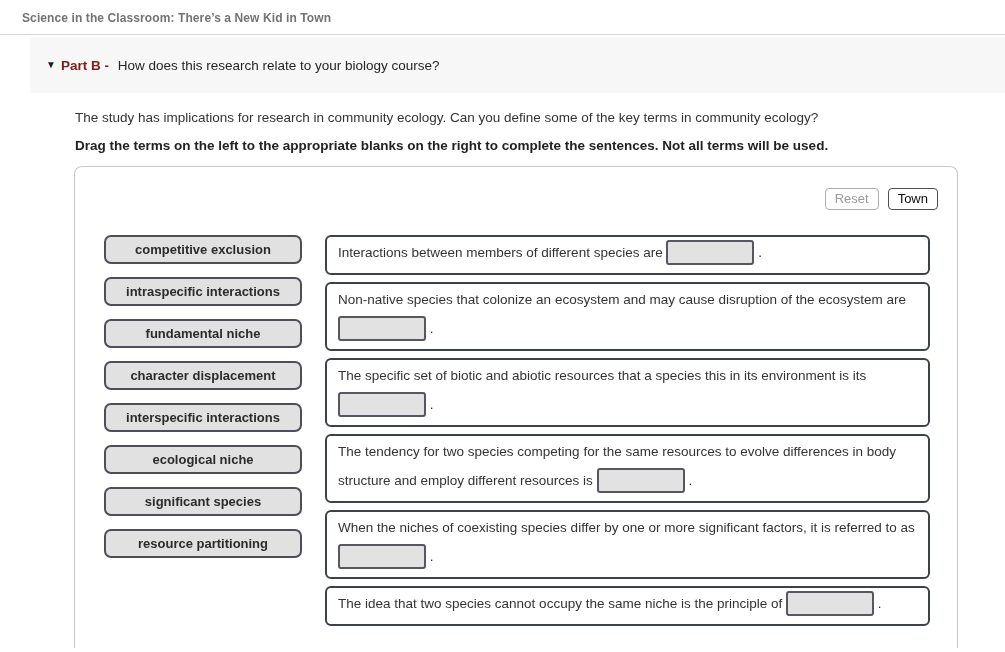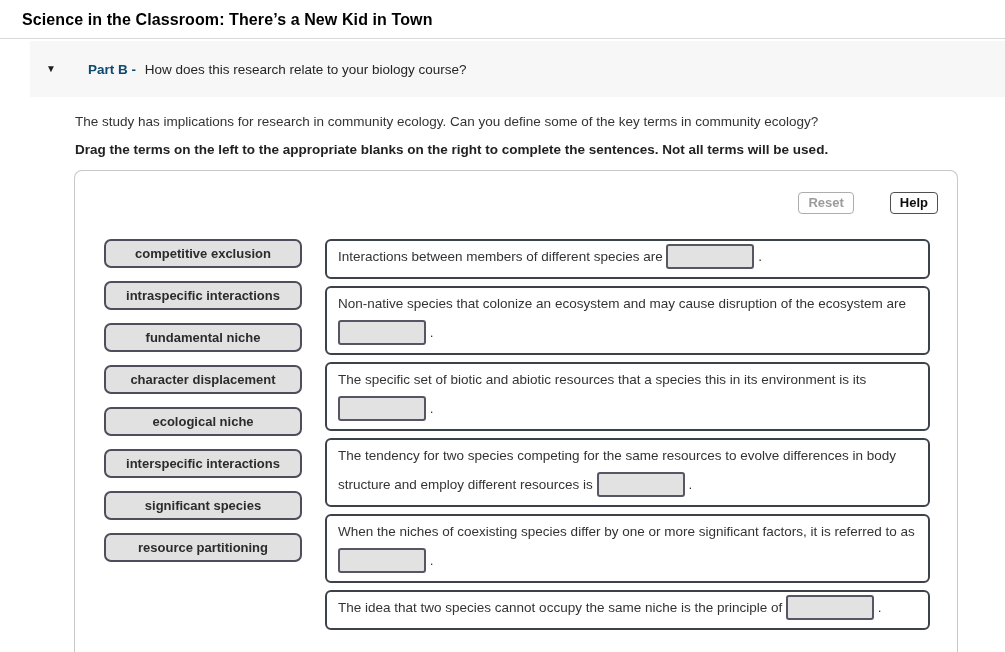--- a/index.html
+++ b/index.html
@@ -11,23 +11,23 @@
   }
   .viewport {
     position:relative;
     width:1005px;
     height:652px;
     overflow:hidden;
     background:#fff;
   }
   .app-header { padding:11px 0 9px 22px; }
   .app-title {
-    font-size:16px;
+    font-size:12px;
     font-weight:bold;
-    color:#000000;
+    color:#737373;
     letter-spacing:0.1px;
   }
   .header-rule {
     border:0;
     border-top:1px solid #d9d9d9;
     margin:0;
   }
   .part-bar {
     margin-left:30px;
     margin-top:2px;
@@ -37,24 +37,24 @@
     align-items:center;
   }
   .collapse-icon {
     margin-left:16px;
     font-size:10px;
     color:#1d1d1d;
     cursor:pointer;
     line-height:1;
   }
   .part-label {
-    margin-left:32px;
+    margin-left:5px;
     font-size:13.5px;
     font-weight:bold;
-    color:#0c4a6e;
+    color:#7f1d1d;
     white-space:pre;
   }
   .part-question {
     margin-left:5px;
     font-size:13.5px;
     color:#252525;
   }
   .instructions { margin:17px 0 0 75px; }
   .intro-text { font-size:13.5px; color:#333; }
   .directions-text { margin-top:13px; font-size:13.5px; font-weight:bold; color:#222; }
@@ -69,27 +69,26 @@
   }
   .toolbar {
     display:flex;
     justify-content:flex-end;
     gap:9px;
     padding:21px 19px 0 0;
   }
   .btn {
     font-family:"Liberation Sans", sans-serif;
     font-size:13px;
-    font-weight:bold;
+    font-weight:normal;
     padding:2px 9px;
     border-radius:4px;
     background:#fefefe;
     cursor:pointer;
     line-height:16px;
-    margin-left:27px;
   }
   .btn-reset { color:#9b9b9b; border:1px solid #adadad; }
   .btn-help  { color:#0d0d0d; border:1px solid #4f4f4f; }
   .work-area { display:flex; margin-top:25px; }
   .terms-col {
     margin-left:29px;
     width:198px;
     display:flex;
     flex-direction:column;
     gap:13px;
@@ -151,30 +150,30 @@
   </div>
 
   <div class="instructions">
     <div class="intro-text">The study has implications for research in community ecology. Can you define some of the key terms in community ecology?</div>
     <div class="directions-text">Drag the terms on the left to the appropriate blanks on the right to complete the sentences. Not all terms will be used.</div>
   </div>
 
   <div class="activity-panel">
     <div class="toolbar">
       <button class="btn btn-reset">Reset</button>
-      <button class="btn btn-help">Help</button>
+      <button class="btn btn-help">Town</button>
     </div>
     <div class="work-area">
       <div class="terms-col" id="terms-col">
           <div class="chip">competitive exclusion</div>
           <div class="chip">intraspecific interactions</div>
           <div class="chip">fundamental niche</div>
           <div class="chip">character displacement</div>
+          <div class="chip">interspecific interactions</div>
           <div class="chip">ecological niche</div>
-          <div class="chip">interspecific interactions</div>
           <div class="chip">significant species</div>
           <div class="chip">resource partitioning</div>
         </div>
       <div class="sentences-col" id="sentences-col">
           <div class="sentence"><span>Interactions between members of different species are</span> <span class="blank"></span> <span>.</span></div>
           <div class="sentence"><span>Non-native species that colonize an ecosystem and may cause disruption of the ecosystem are</span> <span class="blank"></span> <span>.</span></div>
           <div class="sentence"><span>The specific set of biotic and abiotic resources that a species this in its environment is its</span> <span class="blank"></span> <span>.</span></div>
           <div class="sentence"><span>The tendency for two species competing for the same resources to evolve differences in body structure and employ different resources is</span> <span class="blank"></span> <span>.</span></div>
           <div class="sentence"><span>When the niches of coexisting species differ by one or more significant factors, it is referred to as</span> <span class="blank"></span> <span>.</span></div>
           <div class="sentence"><span>The idea that two species cannot occupy the same niche is the principle of</span> <span class="blank"></span> <span>.</span></div>

